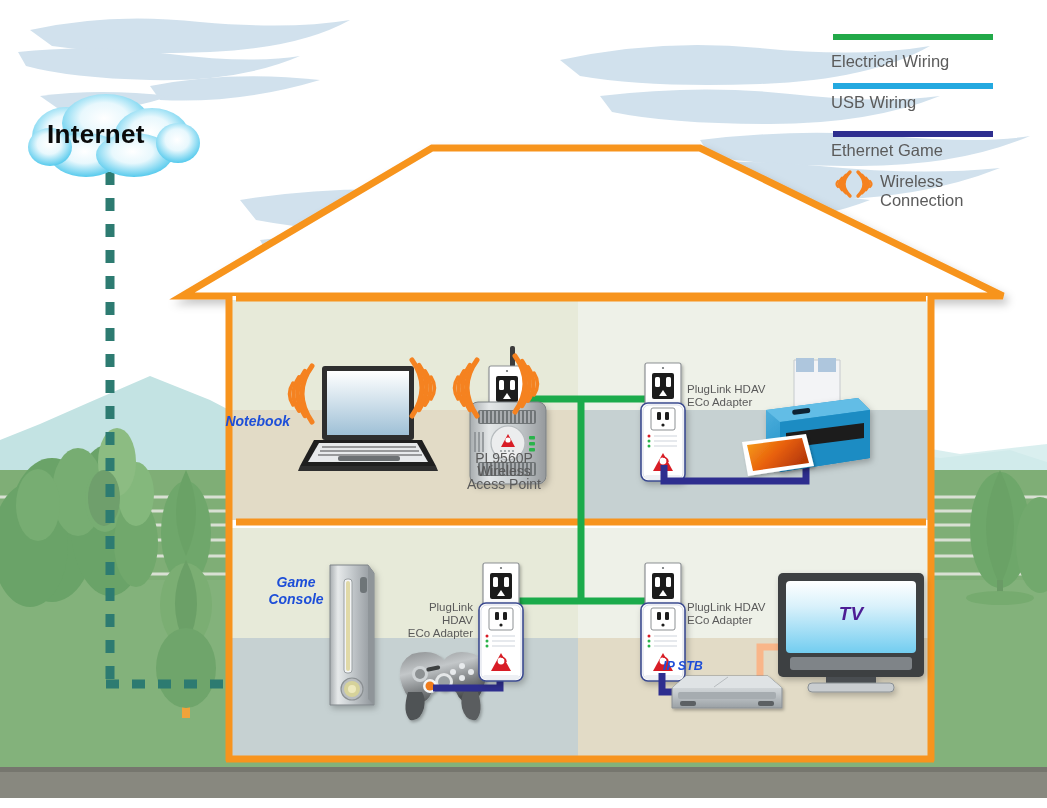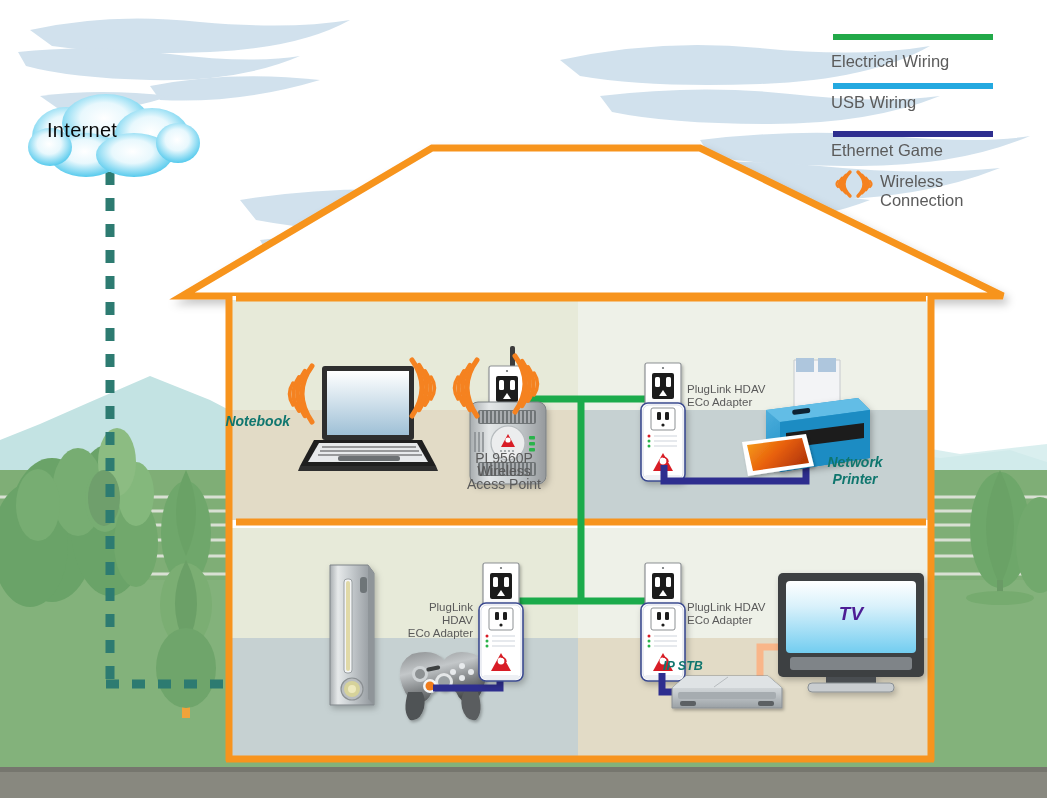--- a/index.html
+++ b/index.html
@@ -4,23 +4,23 @@
 <title>Home Network Diagram</title>
 <style>
   html,body{margin:0;padding:0;background:#ffffff;}
   body{font-family:"Liberation Sans", sans-serif;}
   #stage{position:relative;width:1047px;height:808px;overflow:hidden;background:#fff;}
   #stage svg{position:absolute;left:0;top:0;}
   .lbl{position:absolute;color:#595959;}
   .dev-label{font-size:14px;line-height:13px;text-align:center;color:#5a5a5a;}
   .dev-label-l{font-size:11.5px;line-height:13px;text-align:right;color:#5a5a5a;}
   .dev-label-r{font-size:11.5px;line-height:13px;text-align:left;color:#5a5a5a;}
-  .bold-it{font-style:italic;font-weight:bold;color:#0f766e;}
+  .bold-it{font-style:italic;font-weight:bold;color:#1d4ed8;}
   .legend-txt{position:absolute;font-size:16.5px;color:#5b5b5b;}
-  .cloud-txt{position:absolute;font-size:20px;font-weight:normal;color:#0a0a0a;letter-spacing:0.3px;text-align:right;}
+  .cloud-txt{position:absolute;font-size:26px;font-weight:bold;color:#0a0a0a;letter-spacing:0.3px;text-align:right;}
 </style>
 </head>
 <body>
 
 <div id="stage">
 
 <svg width="1047" height="808" viewBox="0 0 1047 808">
   <defs>
     <radialGradient id="cloudGrad" cx="48%" cy="42%" r="60%">
       <stop offset="0%" stop-color="#ffffff"></stop>
@@ -574,25 +574,25 @@
   <div>PL9560P</div>
   <div>Wireless</div>
   <div>Acess Point</div>
 </div>
 
 <div class="lbl dev-label-r" style="left:687px;top:383px;width:110px;">
   <div>PlugLink HDAV</div>
   <div>ECo Adapter</div>
 </div>
 
-<div class="lbl dev-label bold-it" style="left:800px;top:454px;width:110px;font-size:14px;line-height:17px;text-align:center;">
-  <div>Network</div>
-  <div>Printer</div>
-</div>
-
+
+<div class="lbl dev-label bold-it" style="left:244px;top:574px;width:104px;font-size:14px;line-height:17px;text-align:center;">
+  <div>Game</div>
+  <div>Console</div>
+</div>
 
 <div class="lbl dev-label-l" style="left:395px;top:601px;width:78px;">
   <div>PlugLink HDAV</div>
   <div>ECo Adapter</div>
 </div>
 
 <div class="lbl dev-label-r" style="left:687px;top:601px;width:110px;">
   <div>PlugLink HDAV</div>
   <div>ECo Adapter</div>
 </div>

